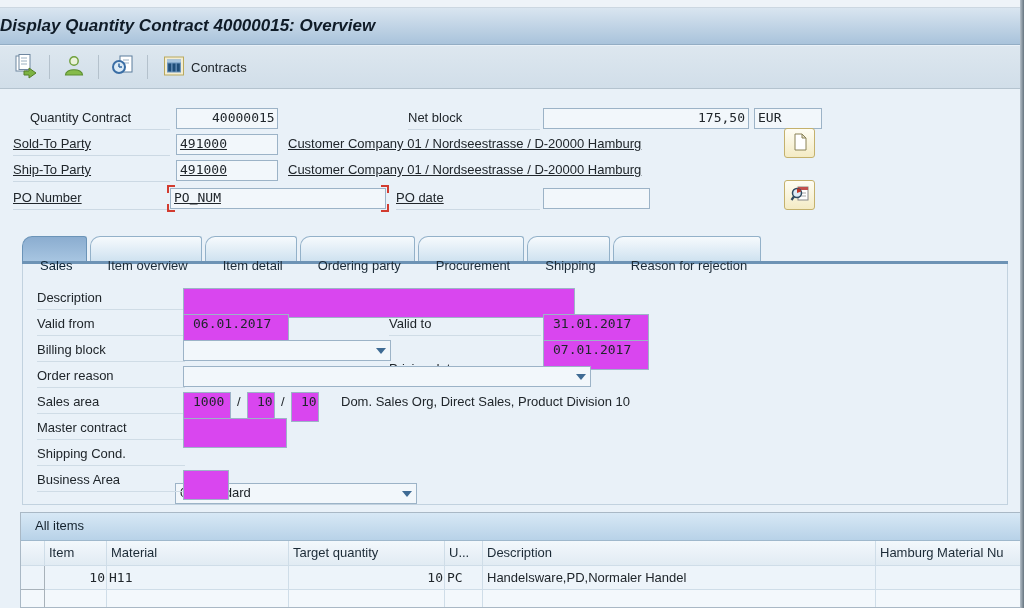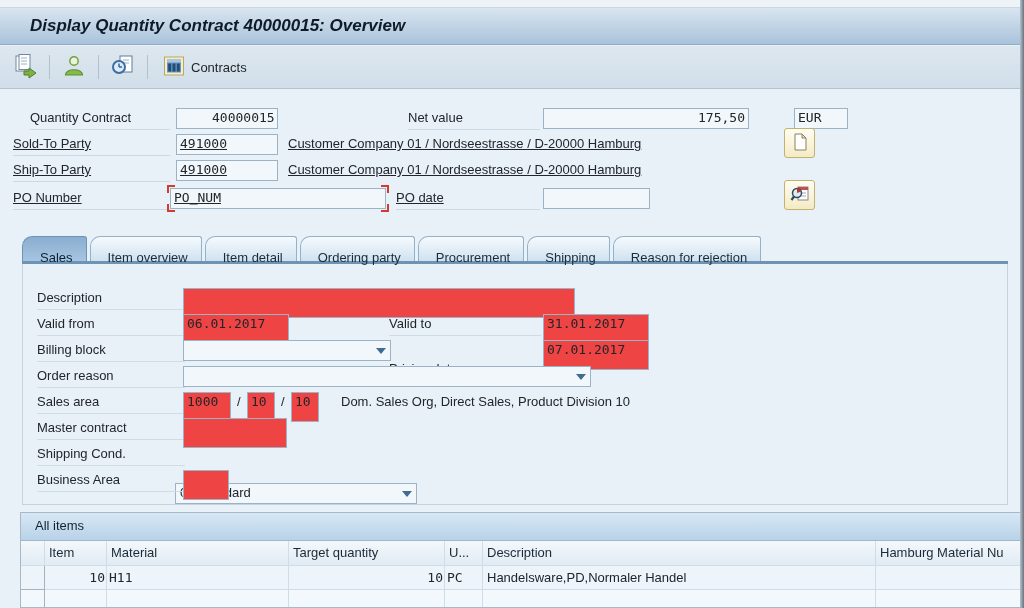--- a/index.html
+++ b/index.html
@@ -3,21 +3,21 @@
 <meta charset="utf-8">
 <style>
   html,body{margin:0;padding:0;background:#dfe7ee;}
   .app{position:relative;width:1024px;height:608px;background:#e9f1f8;overflow:hidden;
        font-family:"Liberation Sans",sans-serif;font-size:13px;color:#20262b;}
   .mono{font-family:"DejaVu Sans Mono","Liberation Mono",monospace;font-size:13px;}
 
   .top-strip{position:absolute;left:0;top:0;width:100%;height:7px;background:#eef3f8;border-bottom:1px solid #ccd7e1;}
   .titlebar{position:absolute;left:0;top:8px;width:100%;height:37px;box-sizing:border-box;
             background:linear-gradient(#d9e5f0,#a9c3db);border-bottom:1px solid #93adc4;
-            display:flex;align-items:center;padding-left:30px;}
+            display:flex;align-items:center;}
   .titlebar .t{font-weight:bold;font-style:italic;font-size:17px;color:#0f1b27;}
 
   .toolbar{position:absolute;left:0;top:46px;width:100%;height:43px;box-sizing:border-box;
            background:linear-gradient(#dde7ef,#d1dee9);border-bottom:1px solid #b4c3cf;
            display:flex;align-items:center;padding-left:10px;gap:5px;}
   .tbtn{width:30px;height:30px;display:flex;align-items:center;justify-content:center;border-radius:3px;}
   .tsep{width:1px;height:24px;background:#b4c1cc;margin:0 4px;}
   .contracts-btn{display:flex;align-items:center;gap:6px;height:30px;padding:0 6px;}
 
   .hdr{position:absolute;left:0;top:90px;width:100%;height:146px;}
@@ -33,31 +33,31 @@
   .fc{position:absolute;width:6px;height:6px;border:0 solid #d23b2f;}
   .fc-tl{left:0;top:0;border-top-width:2px;border-left-width:2px;}
   .fc-bl{left:0;bottom:0;border-bottom-width:2px;border-left-width:2px;}
   .fc-tr{right:0;top:0;border-top-width:2px;border-right-width:2px;}
   .fc-br{right:0;bottom:0;border-bottom-width:2px;border-right-width:2px;}
 
   .ybtn{position:absolute;width:29px;height:28px;background:linear-gradient(#fefdf4,#f4ebc4);
         border:1px solid #c4b16c;border-radius:3px;display:flex;align-items:center;justify-content:center;}
 
   .tabs{position:absolute;left:22px;top:236px;display:flex;align-items:flex-end;gap:3px;z-index:2;}
-  .tab{height:25px;line-height:25px;padding:8px 13px 0 17px;box-sizing:border-box;
+  .tab{height:25px;line-height:25px;padding:16px 13px 0 17px;box-sizing:border-box;
        background:linear-gradient(#f6fafd,#cfe2f0);border:1px solid #93b1c9;border-bottom:none;
        border-radius:10px 3px 0 0;color:#1c2b38;}
   .tab.active{background:linear-gradient(#8badd0,#a7c5e1);border-color:#6b94b8;color:#0d2334;}
   .tabline{position:absolute;left:22px;top:261px;width:986px;height:3px;background:#6d93b5;z-index:1;}
   .tabpanel{position:absolute;left:22px;top:264px;width:986px;height:241px;box-sizing:border-box;
             border:1px solid #c2d2df;border-top:none;background:#e9f1f8;}
   .plabel{position:absolute;left:14px;width:148px;height:21px;line-height:20px;border-bottom:1px solid #cfdce6;}
   .plabel2{position:absolute;left:366px;width:152px;height:21px;line-height:20px;border-bottom:1px solid #cfdce6;}
   .pfld{position:absolute;box-sizing:border-box;height:30px;line-height:18px;border:1px solid #9cb3c7;
-        background:#ef4444;padding:0 3px;color:#20262b;overflow:hidden;white-space:nowrap;}
+        background:#d946ef;padding:0 9px;color:#20262b;overflow:hidden;white-space:nowrap;}
   .combo{position:absolute;box-sizing:border-box;height:21px;line-height:18px;border:1px solid #9cb3c7;
          background:#f2f7fb;padding:0 18px 0 4px;overflow:hidden;white-space:nowrap;}
   .combo .arrow{position:absolute;right:4px;top:7px;width:0;height:0;
                 border-left:5px solid transparent;border-right:5px solid transparent;border-top:6px solid #3f6b94;}
   .ptext{position:absolute;height:21px;line-height:20px;}
 
   .items{position:absolute;left:20px;top:512px;width:1004px;bottom:0;box-sizing:border-box;
          border:1px solid #a9b8c5;border-right:none;background:#f3f8fc;overflow:hidden;}
   .items-title{height:27px;line-height:26px;background:linear-gradient(#d7e8f5,#b8d2e8);
                border-bottom:1px solid #9fb8cc;padding-left:14px;color:#14222d;}
@@ -140,23 +140,23 @@
         </svg>
       </span>
       <span>Contracts</span>
     </div>
   </div>
 
   <div class="hdr">
 
     <span class="hlabel" style="left:30px;top:18px;width:140px;">Quantity Contract</span>
     <span class="fld mono" style="left:176px;top:18px;width:102px;padding-left:35px;">40000015</span>
-    <span class="hlabel" style="left:408px;top:18px;width:132px;">Net value</span>
+    <span class="hlabel" style="left:408px;top:18px;width:132px;">Net block</span>
     <span class="fld mono right" style="left:543px;top:18px;width:206px;">175,50</span>
-    <span class="fld mono" style="left:794px;top:18px;width:54px;">EUR</span>
+    <span class="fld mono" style="left:754px;top:18px;width:68px;">EUR</span>
 
     <span class="hlabel link" style="left:13px;top:44px;width:157px;">Sold-To Party</span>
     <span class="fld mono ulval" style="left:176px;top:44px;width:102px;">491000</span>
     <span class="htext link" style="left:288px;top:44px;">Customer Company 01 / Nordseestrasse / D-20000 Hamburg</span>
 
     <span class="hlabel link" style="left:13px;top:70px;width:157px;">Ship-To Party</span>
     <span class="fld mono ulval" style="left:176px;top:70px;width:102px;">491000</span>
     <span class="htext link" style="left:288px;top:70px;">Customer Company 01 / Nordseestrasse / D-20000 Hamburg</span>
 
     <span class="hlabel link" style="left:13px;top:98px;width:157px;">PO Number</span>

